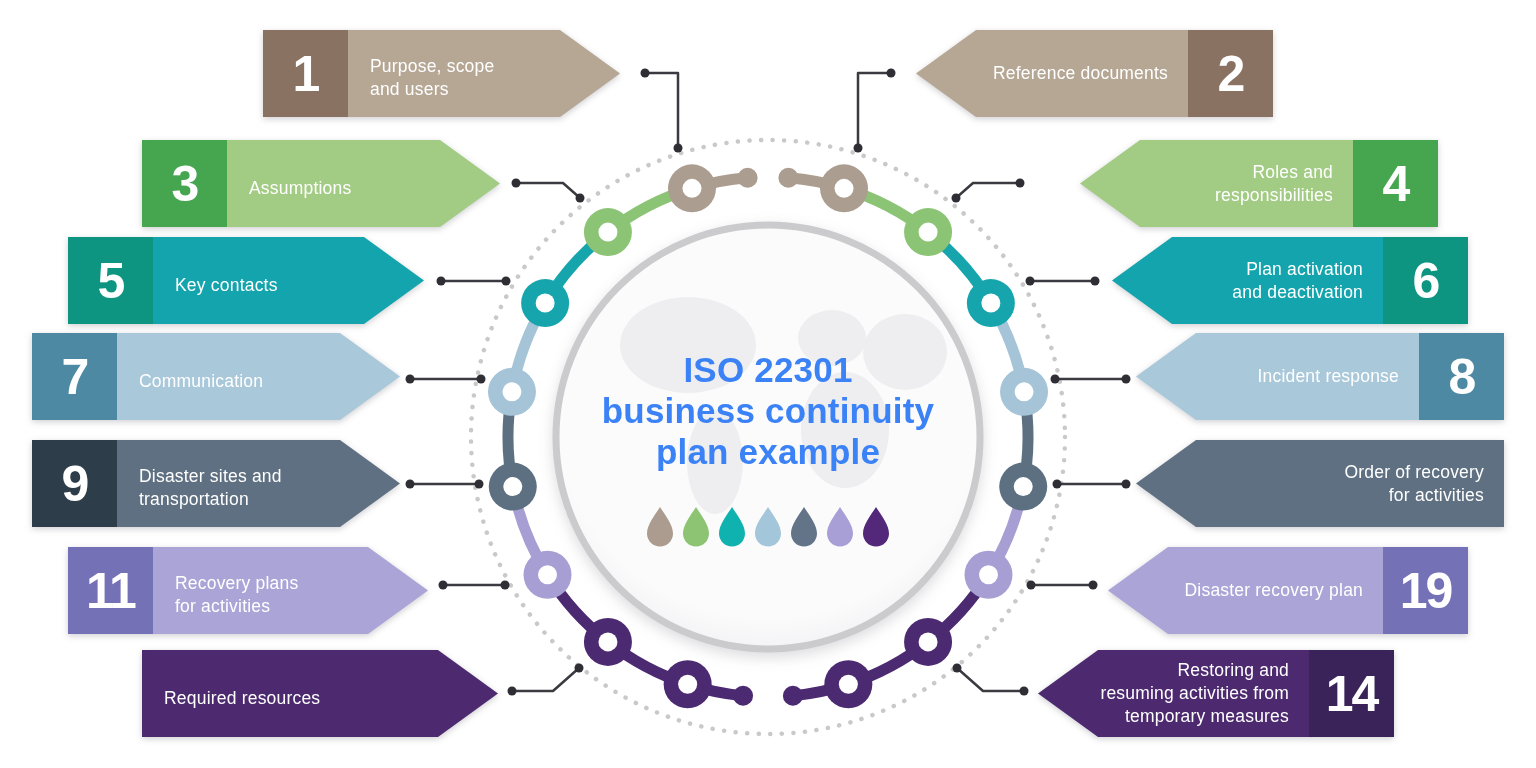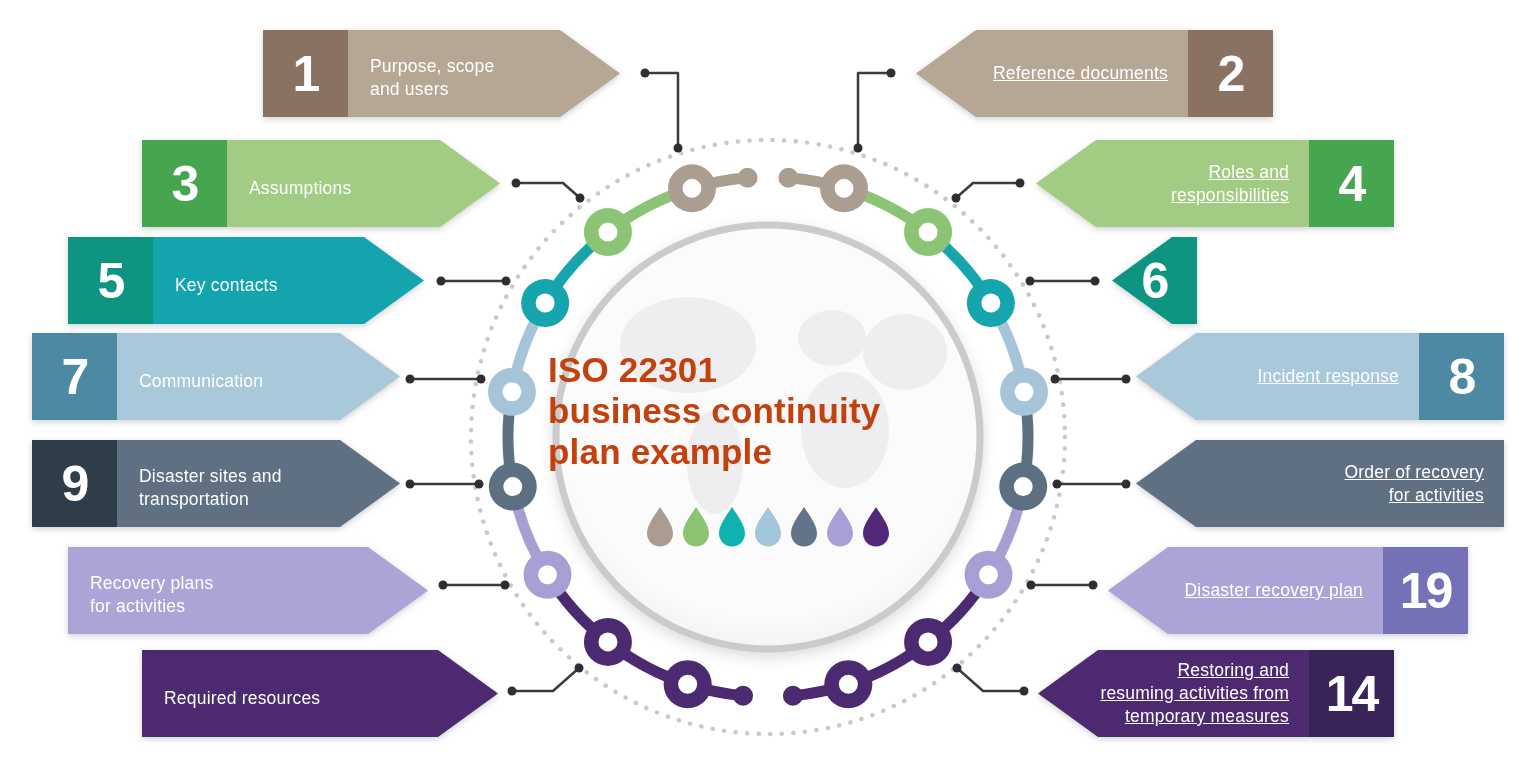--- a/index.html
+++ b/index.html
@@ -16,25 +16,25 @@
   .num{
     width:85px;flex:0 0 85px;background:var(--block);color:#fff;
     display:flex;align-items:center;justify-content:center;
     font-size:50px;font-weight:700;letter-spacing:-2px;
   }
   .body{
     flex:1;background:var(--body);color:#fff;display:flex;align-items:center;
     font-size:17.5px;line-height:23px;white-space:pre-line;letter-spacing:.2px;
   }
   .banner.left .body{padding:9px 62px 0 22px;text-align:left;}
-  .banner.right .body{padding:0 20px 0 62px;text-align:right;justify-content:flex-end;text-decoration:underline;}
+  .banner.right .body{padding:0 20px 0 62px;text-align:right;justify-content:flex-end;}
   
   #center-title{
-    position:absolute;left:548px;top:349px;width:440px;text-align:left;
-    font-size:35px;line-height:41px;font-weight:800;color:#c2410c;white-space:pre-line;
+    position:absolute;left:548px;top:349px;width:440px;text-align:center;
+    font-size:35px;line-height:41px;font-weight:800;color:#3b82f6;white-space:pre-line;
     letter-spacing:.2px;
   }
   #drops-row{position:absolute;left:768px;top:506px;transform:translateX(-50%);display:flex;gap:8px;}
   #drops-row svg{display:block;}
 </style>
 </head>
 <body>
 
 <div id="stage">
   <svg id="ring-svg" width="1536" height="768" viewBox="0 0 1536 768">
@@ -195,37 +195,39 @@
       <div class="body">Reference documents</div>
     <div class="num">2</div>
         </div>
   </div>
       <div class="banner left" style="left: 142px; top: 140px; width: 358px; --body: #a2cb83; --block: #46a64f;">
     <div class="shape">
       <div class="num">3</div>
       <div class="body">Assumptions</div>
     </div>
   </div>
-      <div class="banner right" style="left: 1036px; top: 140px; width: 358px; --body: #a2cb83; --block: #46a64f;">
+      <div class="banner right" style="left: 1080px; top: 140px; width: 358px; --body: #a2cb83; --block: #46a64f;">
     <div class="shape">
 
       <div class="body">Roles and
 responsibilities</div>
     <div class="num">4</div>
         </div>
   </div>
       <div class="banner left" style="left: 68px; top: 237px; width: 356px; --body: #14a4ad; --block: #0e9582;">
     <div class="shape">
       <div class="num">5</div>
       <div class="body">Key contacts</div>
     </div>
   </div>
       <div class="banner right" style="left: 1112px; top: 237px; width: 356px; --body: #14a4ad; --block: #0e9582;">
     <div class="shape">
 
+      <div class="body">Plan activation
+and deactivation</div>
     <div class="num">6</div>
         </div>
   </div>
       <div class="banner left" style="left: 32px; top: 333px; width: 368px; --body: #a9c8da; --block: #4d89a3;">
     <div class="shape">
       <div class="num">7</div>
       <div class="body">Communication</div>
     </div>
   </div>
       <div class="banner right" style="left: 1136px; top: 333px; width: 368px; --body: #a9c8da; --block: #4d89a3;">
@@ -244,20 +246,21 @@
   </div>
       <div class="banner right" style="left: 1136px; top: 440px; width: 368px; --body: #5e7081; --block: #2d3e4a;">
     <div class="shape">
 
       <div class="body">Order of recovery
 for activities</div>
         </div>
   </div>
       <div class="banner left" style="left: 68px; top: 547px; width: 360px; --body: #aba5d7; --block: #7571b7;">
     <div class="shape">
+      <div class="num">11</div>
       <div class="body">Recovery plans
 for activities</div>
     </div>
   </div>
       <div class="banner right" style="left: 1108px; top: 547px; width: 360px; --body: #aba5d7; --block: #7571b7;">
     <div class="shape">
 
       <div class="body">Disaster recovery plan</div>
     <div class="num">19</div>
         </div>

